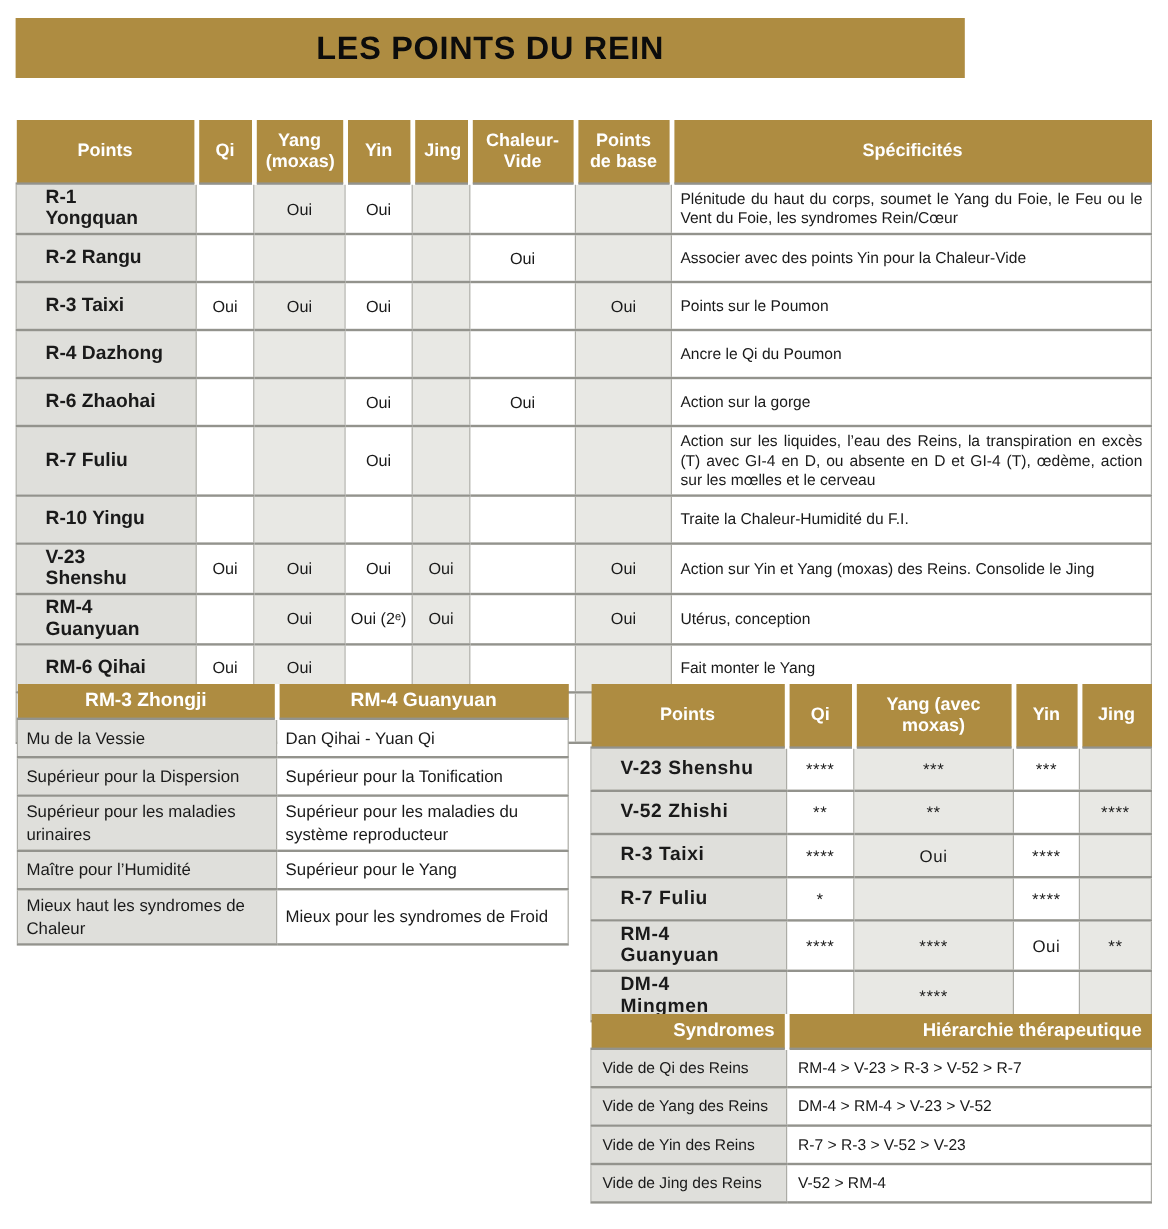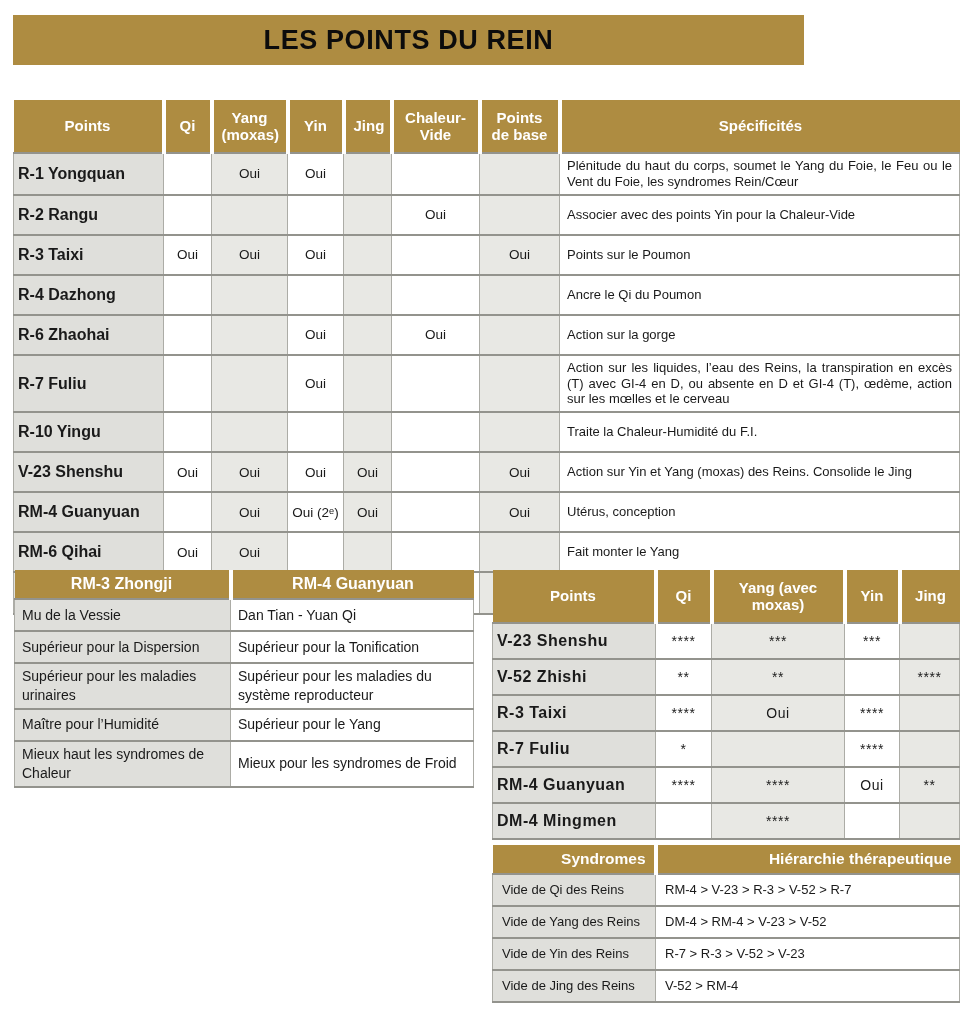--- a/index.html
+++ b/index.html
@@ -22,21 +22,21 @@
     display:flex;align-items:center;justify-content:center;}
   #title-bar span{font-size:27px;font-weight:700;color:#0c0c0c;letter-spacing:.6px;}
 
   
   table{border-collapse:collapse;table-layout:fixed;}
   th{background:var(--gold);color:#fff;font-weight:700;text-align:center;
      vertical-align:middle;line-height:1.15;padding:2px 8px;}
   th + th{border-left:4px solid #fff;}
   td{border:1px solid var(--bdv);border-top:2px solid var(--bd);border-bottom:2px solid var(--bd);
      vertical-align:middle;overflow:hidden;}
-  .lbl{background:var(--g1);font-weight:700;font-size:16px;text-align:left;padding:2px 4px;}
+  .lbl{background:var(--g1);font-weight:700;font-size:16px;text-align:left;padding:2px 24px;}
   .val{text-align:center;font-size:13.5px;background:#fff;}
   .alt{background:var(--g2);}
   .spec{font-size:13px;text-align:justify;padding:4px 7px;line-height:1.22;background:#fff;}
 
   
   #main-table{left:13px;top:100px;width:946px;}
   #main-table th{font-size:15px;height:48px;}
   #main-table td{height:30px;}
 
   
@@ -222,21 +222,21 @@
   <thead>
     <tr>
       <th>RM-3 Zhongji</th>
       <th>RM-4 Guanyuan</th>
     </tr>
   </thead>
   <tbody>
 
       <tr>
         <td class="c1">Mu de la Vessie</td>
-        <td class="c2">Dan Tian - Yuan Qi</td>
+        <td class="c2">Dan Qihai - Yuan Qi</td>
       </tr>
 
       <tr>
         <td class="c1">Supérieur pour la Dispersion</td>
         <td class="c2">Supérieur pour la Tonification</td>
       </tr>
 
       <tr>
         <td class="c1">Supérieur pour les maladies urinaires</td>
         <td class="c2">Supérieur pour les maladies du système reproducteur</td>

